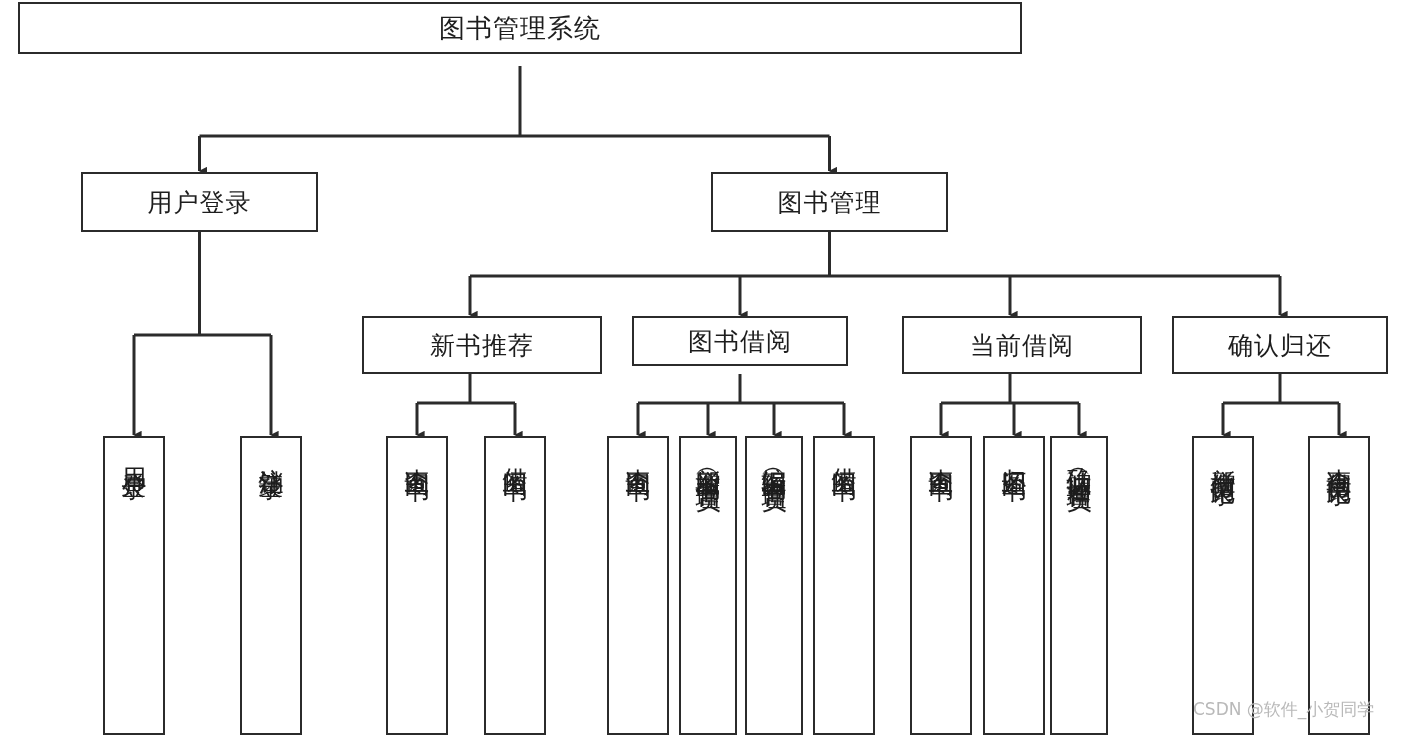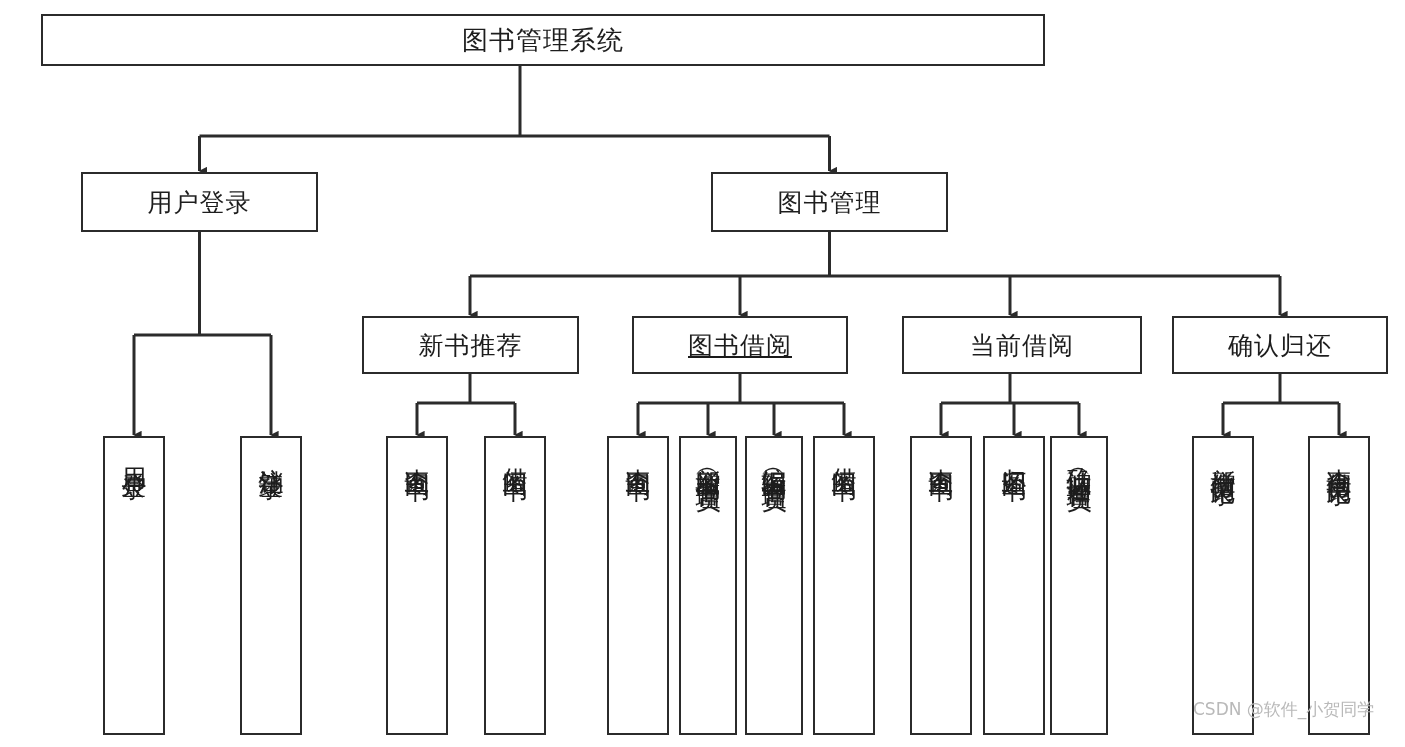--- a/index.html
+++ b/index.html
@@ -118,33 +118,33 @@
         <line x1="1014" y1="403" x2="1014" y2="435" marker-end="url(#arrowhead)"></line>
         <line x1="1079" y1="403" x2="1079" y2="435" marker-end="url(#arrowhead)"></line>
         <line x1="1280" y1="374" x2="1280" y2="403"></line>
         <line x1="1223" y1="403" x2="1339" y2="403"></line>
         <line x1="1223" y1="403" x2="1223" y2="435" marker-end="url(#arrowhead)"></line>
         <line x1="1339" y1="403" x2="1339" y2="435" marker-end="url(#arrowhead)"></line>
       </g>
   </svg>
 
   <div id="nodes-layer">
-      <div class="node horiz root" style="left: 18px; top: 14px; width: 1004px; height: 52px; margin-left: 23px;">
+      <div class="node horiz root" style="left: 18px; top: 2px; width: 1004px; height: 52px;">
         <span class="node-label">图书管理系统</span>
       </div>
       <div class="node horiz" style="left: 81px; top: 172px; width: 237px; height: 60px;">
         <span class="node-label">用户登录</span>
       </div>
       <div class="node horiz" style="left: 711px; top: 172px; width: 237px; height: 60px;">
         <span class="node-label">图书管理</span>
       </div>
-      <div class="node horiz" style="left: 362px; top: 316px; width: 217px; height: 58px;">
+      <div class="node horiz" style="left: 362px; top: 316px; width: 240px; height: 58px;">
         <span class="node-label">新书推荐</span>
       </div>
-      <div class="node horiz" style="left: 632px; top: 316px; width: 216px; height: 58px; text-decoration: underline;">
+      <div class="node horiz" style="left: 632px; top: 316px; width: 216px; height: 50px;">
         <span class="node-label">图书借阅</span>
       </div>
       <div class="node horiz" style="left: 902px; top: 316px; width: 240px; height: 58px;">
         <span class="node-label">当前借阅</span>
       </div>
       <div class="node horiz" style="left: 1172px; top: 316px; width: 216px; height: 58px;">
         <span class="node-label">确认归还</span>
       </div>
       <div class="node vert" style="left: 103px; top: 436px; width: 62px; height: 299px;">
         <span class="node-label">用户登录</span>

